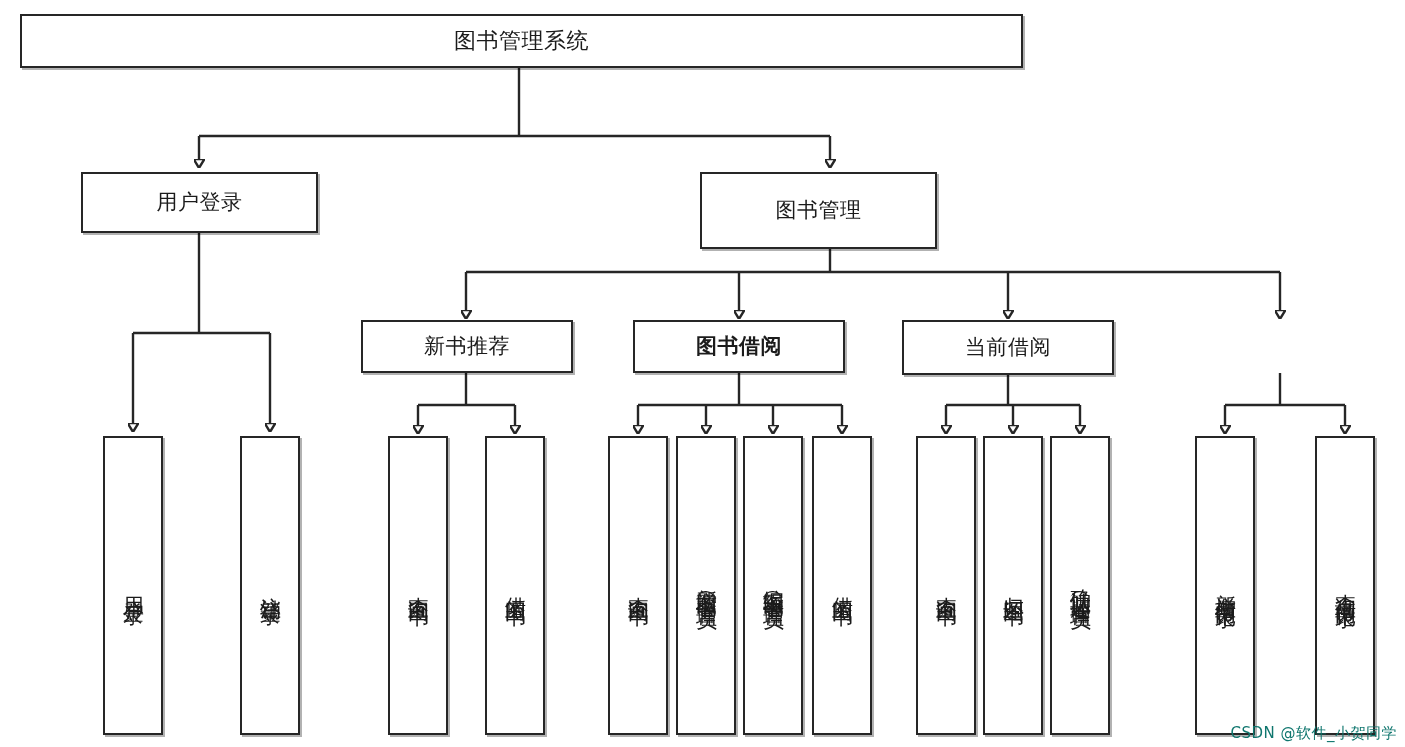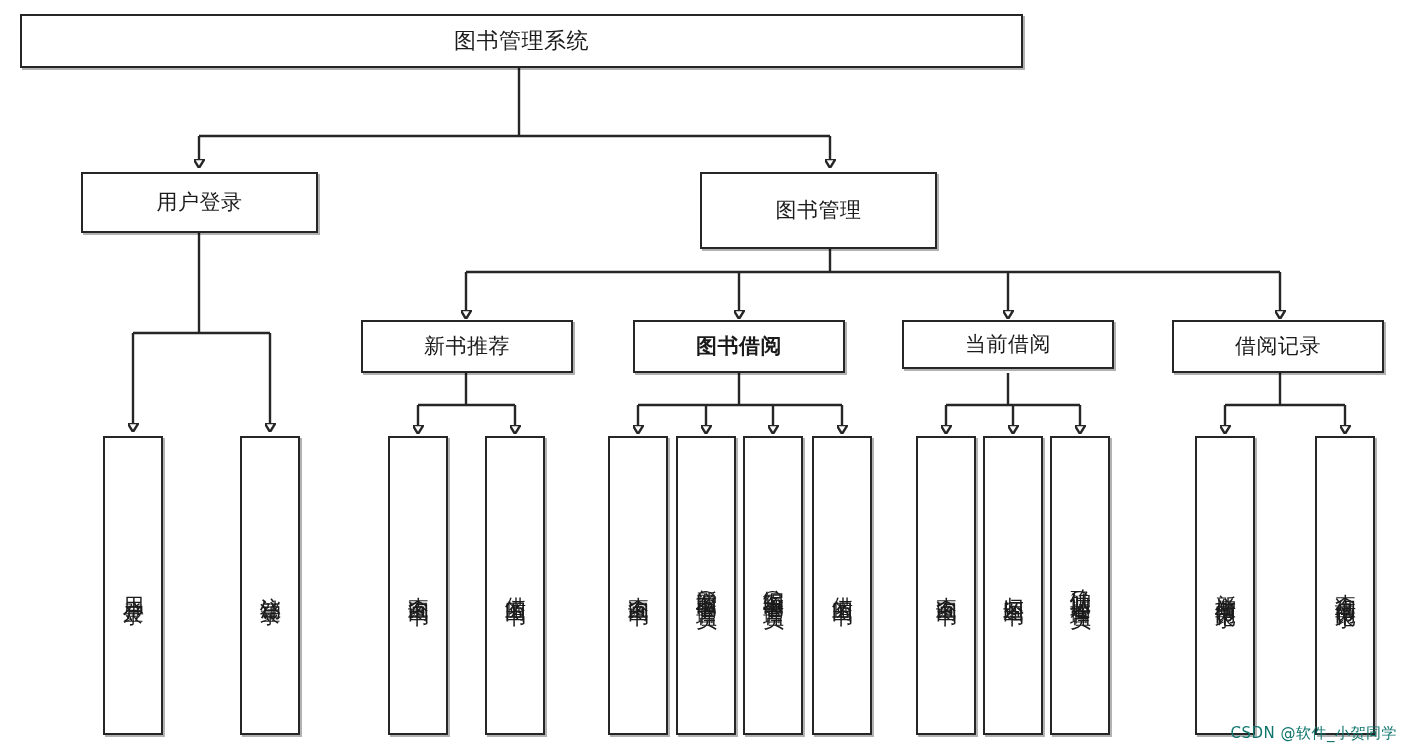--- a/index.html
+++ b/index.html
@@ -124,25 +124,22 @@
   <div class="node horiz" style="left:700px;top:172px;width:237px;height:77px;">
     <span class="label">图书管理</span>
   </div>
 
   <div class="node horiz" style="left:361px;top:320px;width:212px;height:53px;">
     <span class="label">新书推荐</span>
   </div>
   <div class="node horiz" style="left:633px;top:320px;width:212px;height:53px;font-weight:bold;">
     <span class="label">图书借阅</span>
   </div>
-  <div class="node horiz" style="left:902px;top:320px;width:212px;height:49px;">
+  <div class="node horiz" style="left:902px;top:320px;width:212px;height:55px;">
     <span class="label">当前借阅</span>
-  </div>
-  <div class="node horiz" style="left:1172px;top:320px;width:212px;height:53px;">
-    <span class="label">借阅记录</span>
   </div>
 
   <div class="node vert" style="left:103px;top:436px;width:60px;height:299px;">
     <span class="label">用户登录</span>
   </div>
   <div class="node vert" style="left:240px;top:436px;width:60px;height:299px;">
     <span class="label">注销登录</span>
   </div>
 
   <div class="node vert" style="left:388px;top:436px;width:60px;height:299px;">

